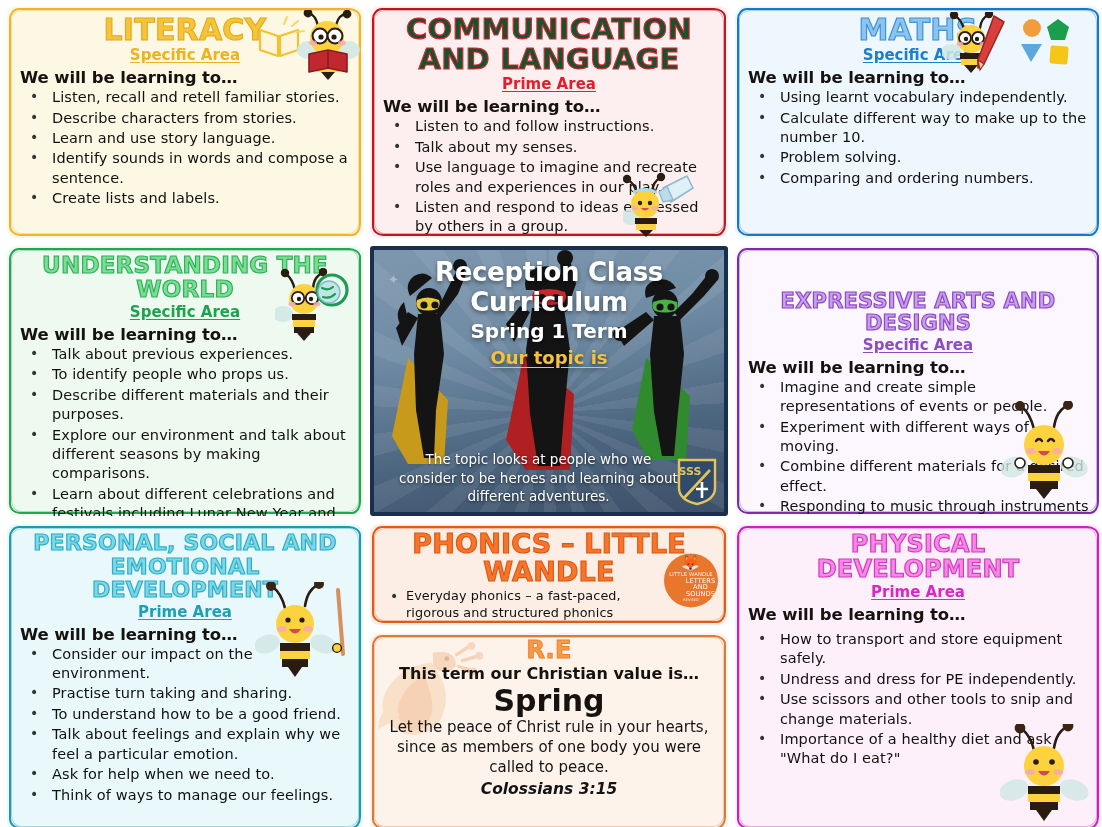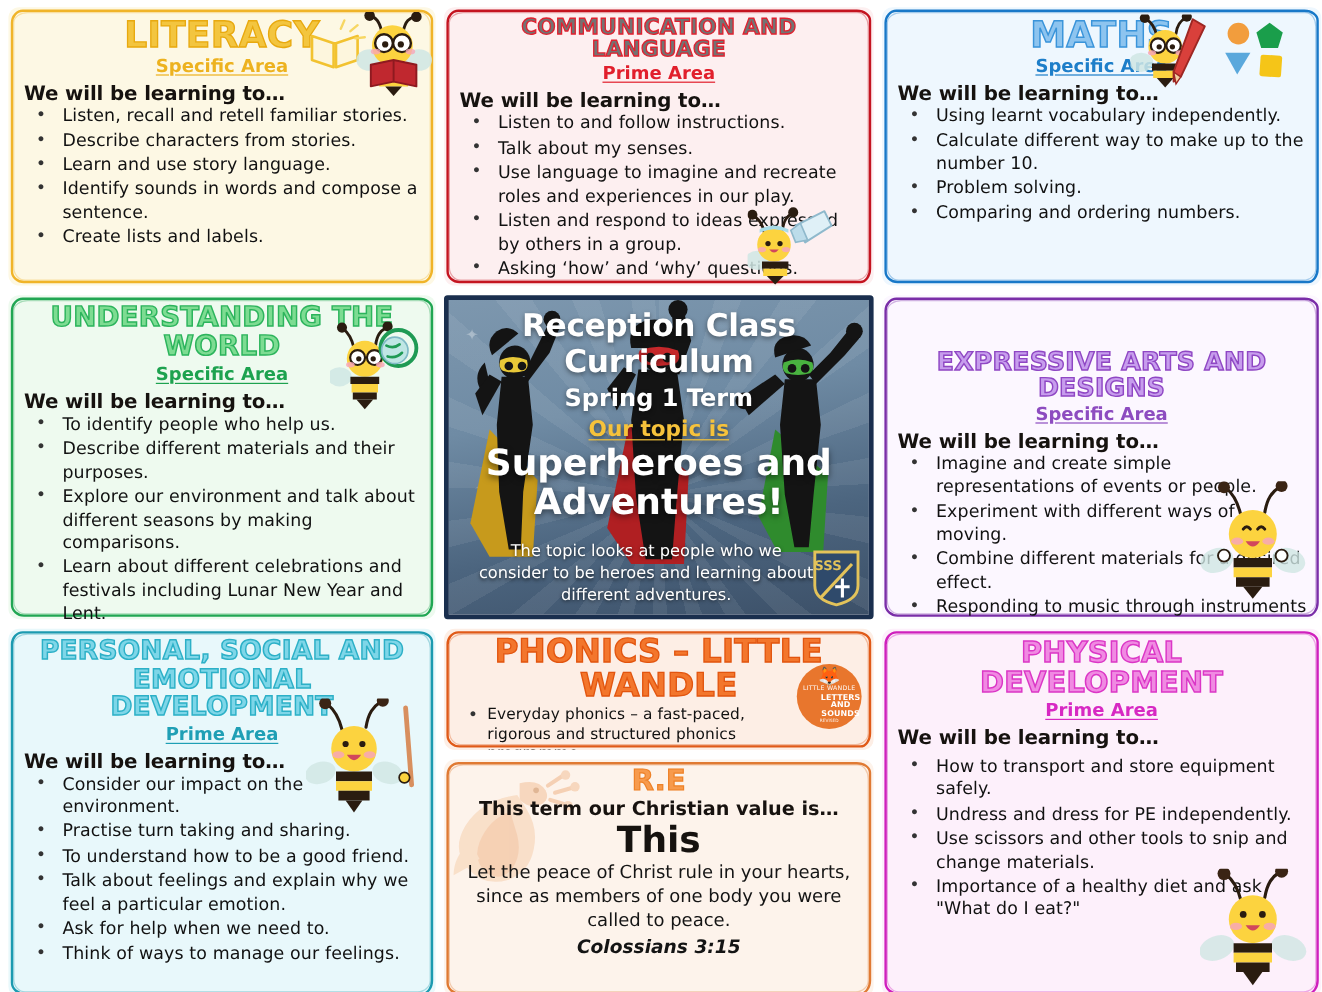--- a/index.html
+++ b/index.html
@@ -111,21 +111,21 @@
   
   #p-literacy { color: #f0b429; background: #fdf8e4; }
   #p-literacy .ptitle {
     color: #f3c53f;
     -webkit-text-stroke: 1.1px #e8a90f;
     font-size: 30px;
   }
   #p-literacy .psub { color: #edb21f; }
 
   #p-cl { color: #c41420; background: #fdeff0; }
-  #p-cl .ptitle { color: #737373; -webkit-text-stroke: 1.1px #e0212f; font-size: 18px; }
+  #p-cl .ptitle { color: #14532d; -webkit-text-stroke: 1.1px #e0212f; font-size: 29px; }
   #p-cl .psub { color: #e11f2c; }
 
   #p-maths { color: #1878c8; background: #eef7fe; }
   #p-maths .ptitle { color: #8dc4ef; -webkit-text-stroke: 1.2px #3a94da; font-size: 30px; }
   #p-maths .psub { color: #1d7ec9; }
 
   #p-utw { color: #21a653; background: #eefaef; }
   #p-utw .ptitle { color: #7ddc92; -webkit-text-stroke: 1.2px #2cb45c; font-size: 23px; }
   #p-utw .psub { color: #1da24f; }
 
@@ -249,21 +249,21 @@
     color: #fff;
     display: flex;
     flex-direction: column;
     align-items: center;
     justify-content: center;
     text-align: center;
     line-height: 1.02;
     z-index: 4;
   }
   .ls-badge .ls-sub { font-size: 5.2px; letter-spacing: .2px; opacity:.95; margin-top:1px;}
-  .ls-badge .ls-main { font-size: 6.6px; font-weight: bold; letter-spacing: .1px; margin-left: 19px; }
+  .ls-badge .ls-main { font-size: 6.6px; font-weight: normal; letter-spacing: .1px; margin-left: 19px; }
   .ls-badge .ls-tag { font-size: 3.6px; margin-top: 1px; opacity:.9;}
   .ls-badge .ls-bird { font-size: 15px; line-height: 1; }
 
   
   #p-re {
     color: #e07a33;
     background: #fdf3eb;
     flex: 1;
     text-align: center;
     padding: 4px 10px 6px;
@@ -407,21 +407,22 @@
       <path d="M13 46 L3 28 L24 28 Z" fill="#5aa8dc"></path>
       <rect x="32" y="30" width="18" height="18" rx="2" fill="#f5c518" transform="rotate(4 41 39)"></rect>
     </svg>
   </div>
 
   <div class="panel" id="p-utw">
     <div class="ptitle">UNDERSTANDING THE WORLD</div>
     <div class="psub">Specific Area</div>
     <div class="plead">We will be learning to…</div>
     <ul class="plist">
-      <li>To identify people who help us.</li>
+      <li>Talk about previous experiences.</li>
+      <li>To identify people who props us.</li>
       <li>Describe different materials and their purposes.</li>
       <li>Explore our environment and talk about different seasons by making comparisons.</li>
       <li>Learn about different celebrations and festivals including Lunar New Year and Lent.</li>
     </ul>
     <svg class="bee" style="left:268px;top:22px;" width="80" height="78" viewBox="0 0 80 78">
       <g stroke="#2a1c10" stroke-width="2.4" fill="none" stroke-linecap="round">
         <path d="M20 22 C18 13 15 9 11 6"></path>
           <path d="M38 20 C39 11 42 8 47 5"></path>
       </g>
       <circle cx="10" cy="5" r="4.2" fill="#2a1c10"></circle>
@@ -487,21 +488,20 @@
       <circle cx="338" cy="26" r="7" fill="#141414"></circle>
       <path d="M279 52 q12 -5 24 0 q2 6 -2 9 q-10 3 -20 0 q-4 -3 -2 -9" fill="#49b240"></path>
       <circle cx="286" cy="57" r="3.6" fill="#141414"></circle>
         <circle cx="297" cy="57" r="3.6" fill="#141414"></circle>
     </svg>
 
     <div class="hero-text">
       <div class="hero-h1">Reception Class Curriculum</div>
       <div class="hero-h2">Spring 1 Term</div>
       <div class="hero-topic-label">Our topic is</div>
-      <div class="hero-topic">Superheroes and Adventures!</div>
     </div>
     <div class="hero-desc">The topic looks at people who we consider to be heroes and learning about different adventures.</div>
 
     <svg class="crest" viewBox="0 0 40 48">
       <path d="M2 2 H38 V30 Q38 42 20 46 Q2 42 2 30 Z" fill="#2f4a6b" stroke="#e3c35a" stroke-width="2.4"></path>
       <text x="13" y="17" font-family="DejaVu Sans, sans-serif" font-size="11" font-weight="bold" fill="#e3c35a" text-anchor="middle">SSS</text>
       <path d="M7 40 L33 12" stroke="#e3c35a" stroke-width="2.6"></path>
       <path d="M25 24 v16 M19 31 h12" stroke="#ffffff" stroke-width="2.6"></path>
     </svg>
   </div>
@@ -603,21 +603,21 @@
         <path d="M52 38 q-18 6 -26 26 q-6 16 6 26 q12 8 22 -4 q8 -12 4 -28 z" fill="#f0b488"></path>
         <path d="M18 64 q-14 12 -14 28 q12 -6 22 -14 z" fill="#f6cfae"></path>
         <circle cx="74" cy="20" r="2.4" fill="#c98550"></circle>
         <path d="M84 16 l12 -8 M90 22 l14 -4 M86 28 l13 4" stroke="#f0b488" stroke-width="3.4" stroke-linecap="round"></path>
         <circle cx="99" cy="7" r="4" fill="#f3c19a"></circle>
           <circle cx="107" cy="17" r="4" fill="#f3c19a"></circle>
         <circle cx="101" cy="33" r="4" fill="#f3c19a"></circle>
       </svg>
       <div class="ptitle">R.E</div>
       <div class="re-line1">This term our Christian value is…</div>
-      <div class="re-value">This</div>
+      <div class="re-value">Spring</div>
       <div class="re-verse">Let the peace of Christ rule in your hearts, since as members of one body you were called to peace.</div>
       <div class="re-ref">Colossians 3:15</div>
     </div>
   </div>
 
   <div class="panel" id="p-pd">
     <div class="ptitle">PHYSICAL DEVELOPMENT</div>
     <div class="psub">Prime Area</div>
     <div class="plead">We will be learning to…</div>
     <ul class="plist" style="margin-top:6px;">

